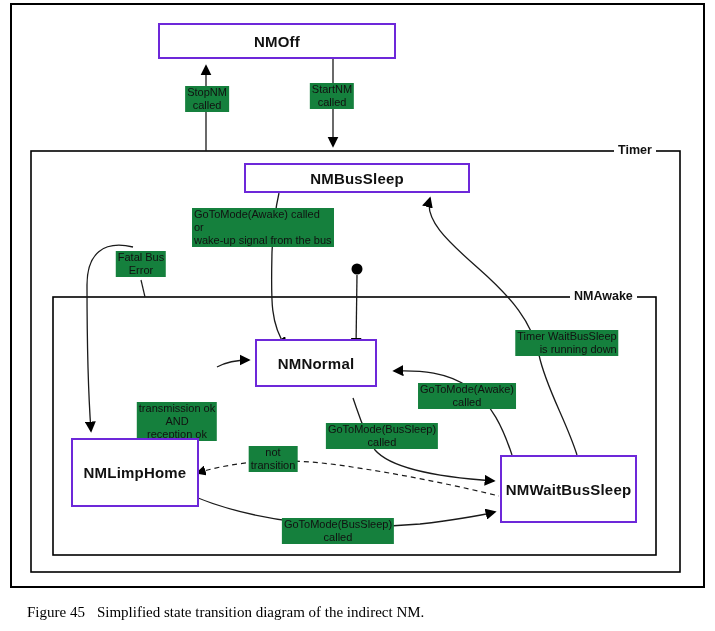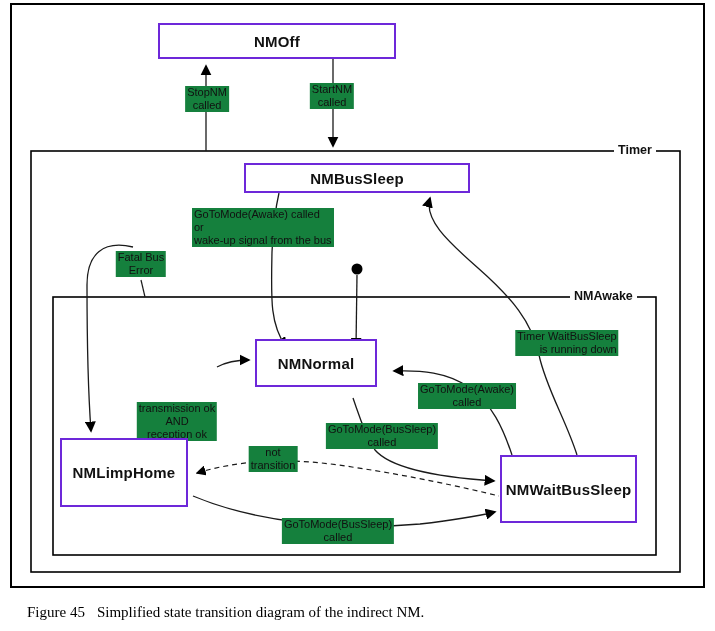--- a/index.html
+++ b/index.html
@@ -78,21 +78,21 @@
 
   <div class="state-box" style="left:158px; top:23px; width:238px; height:36px;">
     <span>NMOff</span>
   </div>
   <div class="state-box" style="left:244px; top:163px; width:226px; height:30px;">
     <span>NMBusSleep</span>
   </div>
   <div class="state-box" style="left:255px; top:339px; width:122px; height:48px;">
     <span>NMNormal</span>
   </div>
-  <div class="state-box" style="left:60px; top:438px; width:128px; height:69px;">
+  <div class="state-box" style="left:71px; top:438px; width:128px; height:69px;">
     <span>NMLimpHome</span>
   </div>
   <div class="state-box" style="left:500px; top:455px; width:137px; height:68px;text-align:right;">
     <span>NMWaitBusSleep</span>
   </div>
 
   <div class="t-label t-center" style="left:207px; top:86px;">StopNM
 called</div>
   <div class="t-label t-center" style="left:332px; top:83px;">StartNM
 called</div>

